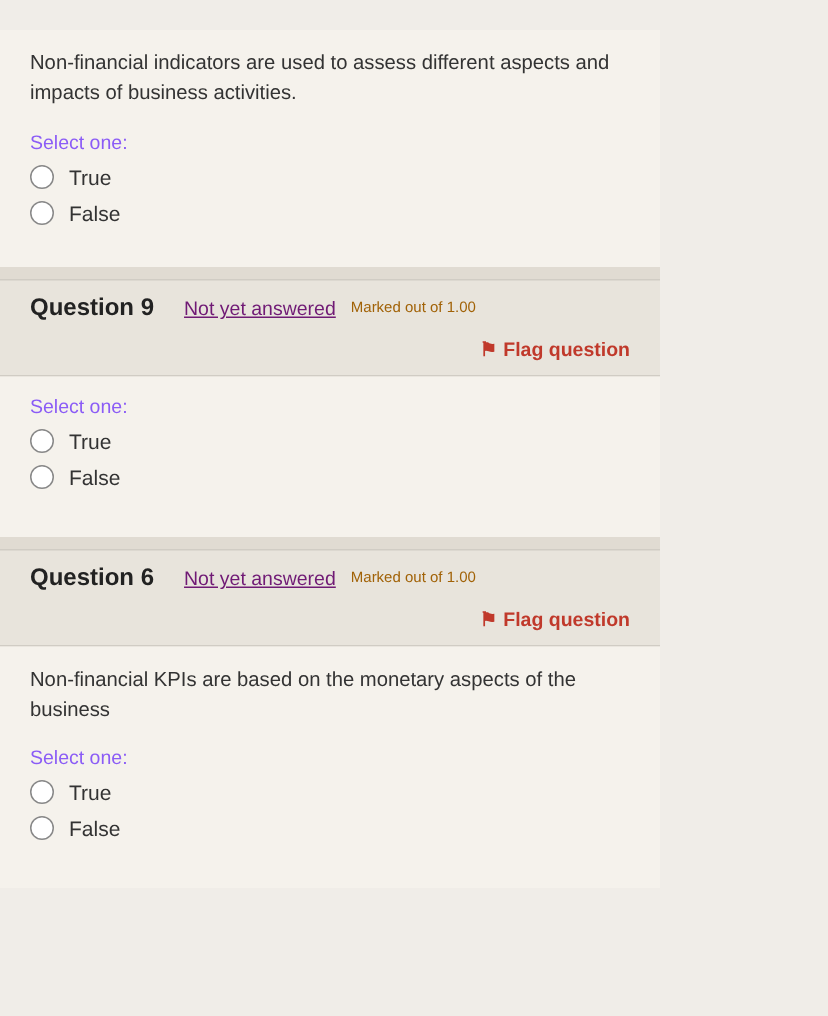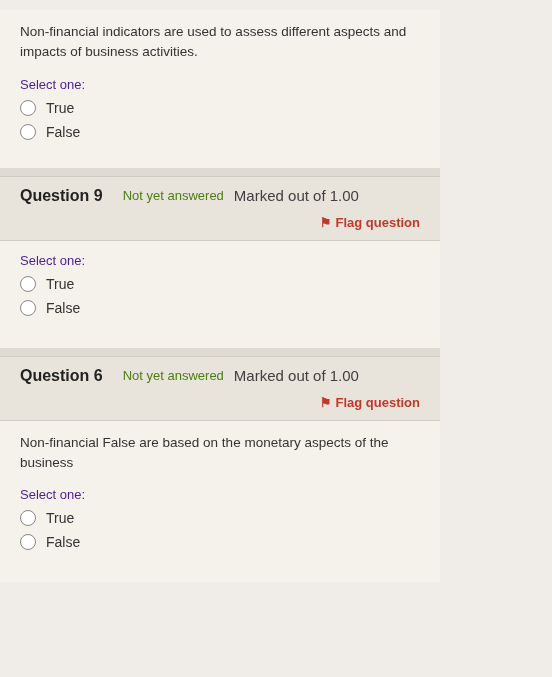--- a/index.html
+++ b/index.html
@@ -13,40 +13,40 @@
       background-color: #f0ede8;
       width: 552px;
       min-height: 677px;
       font-size: 14px;
       color: #333;
     }
 
     .page-wrapper {
       width: 440px;
       background-color: #f0ede8;
-      padding: 10px 0;
+      padding: 20px 0;
     }
 
     
     .intro-block {
       background-color: #f5f2ec;
       padding: 12px 20px 20px 20px;
       margin-bottom: 0;
     }
 
     .intro-text {
       font-size: 13.5px;
       line-height: 1.5;
       color: #333;
       margin-bottom: 14px;
     }
 
     .select-one-label {
       font-size: 13px;
-      color: #4c1d95;
+      color: #8b5cf6;
       margin-bottom: 8px;
     }
 
     .radio-option {
       display: flex;
       align-items: flex-start;
       margin-bottom: 8px;
       cursor: pointer;
     }
 
@@ -79,26 +79,27 @@
 
     .question-title {
       font-size: 16px;
       font-weight: bold;
       color: #222;
       margin-right: 10px;
     }
 
     .status-not-answered {
       font-size: 13px;
-      color: #4d7c0f;
+      color: #701a75;
+      text-decoration: underline;
     }
 
     .status-marked-out {
-      font-size: 15px;
-      color: #404040;
+      font-size: 10px;
+      color: #a16207;
     }
 
     .flag-question {
       display: flex;
       align-items: center;
       color: #c0392b;
       font-size: 13px;
       font-weight: bold;
       cursor: pointer;
       margin-left: auto;
@@ -175,21 +176,21 @@
     <span class="question-title">Question 6</span>
     <span class="status-not-answered">Not yet answered</span>
     <span class="status-marked-out">Marked out of 1.00</span>
     <span class="flag-question">
       <span class="flag-icon">⚑</span>
       <span>Flag question</span>
     </span>
   </div>
 
   <div class="question-body">
-    <p class="question-text">Non-financial False are based on the monetary aspects of the business</p>
+    <p class="question-text">Non-financial KPIs are based on the monetary aspects of the business</p>
     <p class="select-one-label">Select one:</p>
     <label class="radio-option">
       <div class="radio-circle"></div>
       <span class="radio-label">True</span>
     </label>
     <label class="radio-option">
       <div class="radio-circle"></div>
       <span class="radio-label">False</span>
     </label>
   </div>

